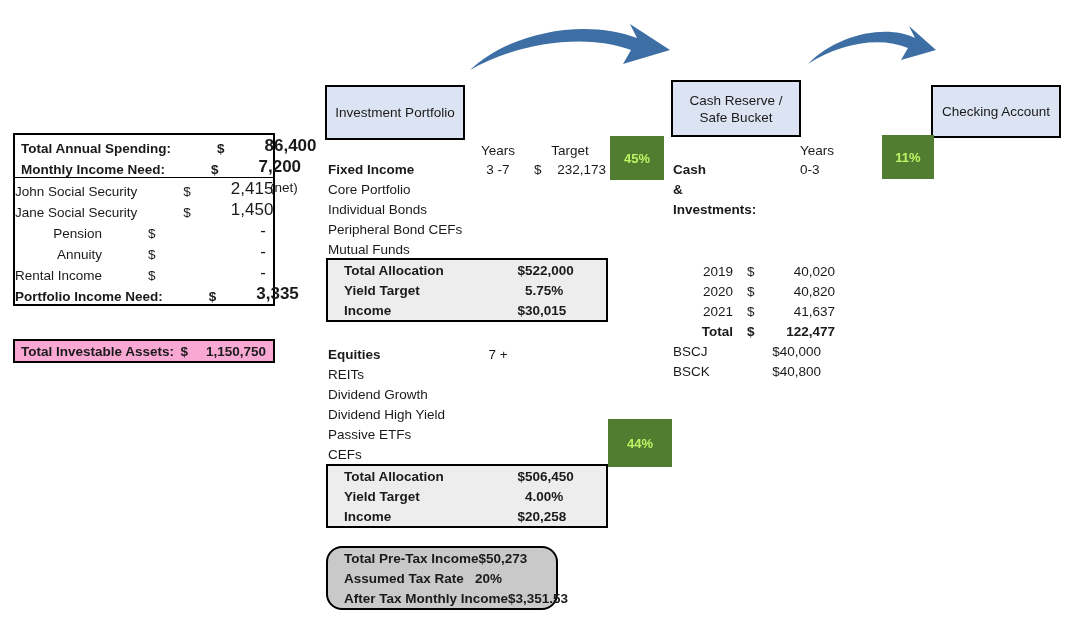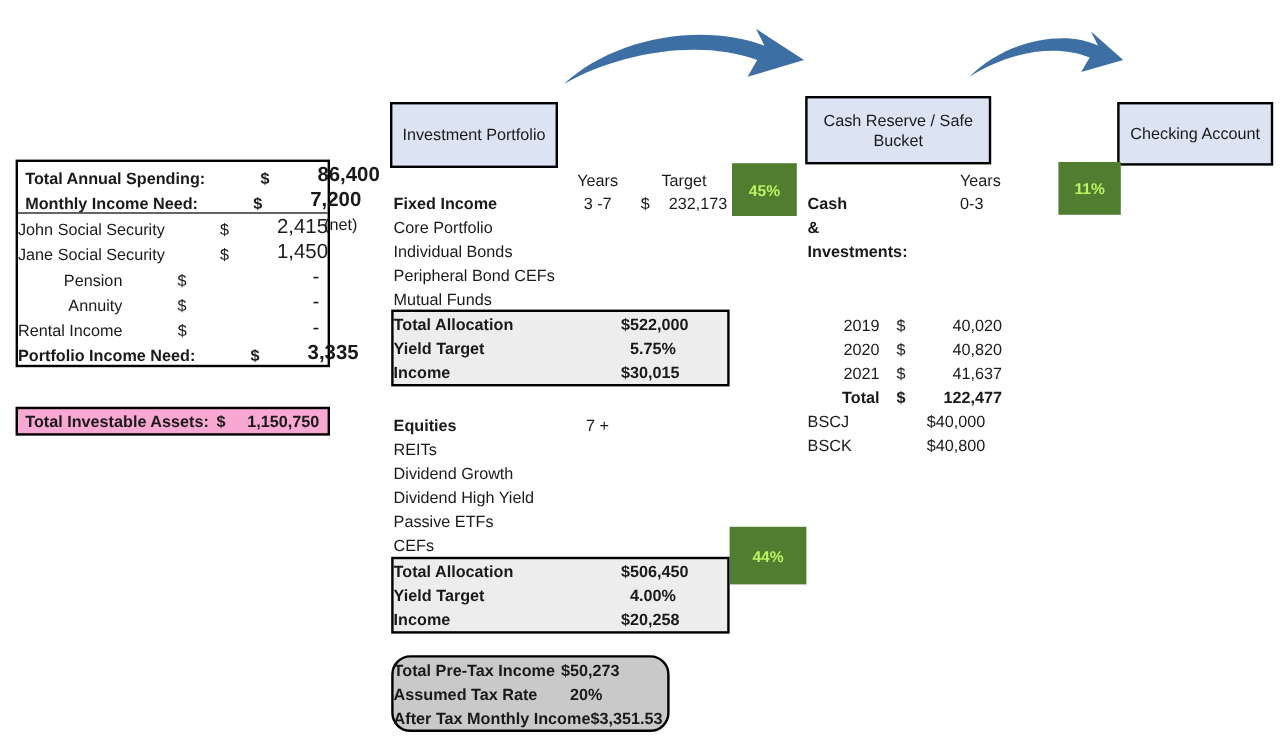--- a/index.html
+++ b/index.html
@@ -50,21 +50,21 @@
     box-sizing:border-box;
   }
 
   
   .ttable{
     border:2.5px solid #000;box-sizing:border-box;
   }
   .ttable.light{background:#ededed;}
   .ttable.dark{background:#c9c9c9;}
   .trow{display:flex;align-items:center;height:20px;}
-  .t-label{padding-left:0;font-size:13.5px;font-weight:bold;white-space:nowrap;}
+  .t-label{padding-left:16px;font-size:13.5px;font-weight:bold;white-space:nowrap;}
   .t-cur{margin-left:auto;font-size:13.5px;font-weight:bold;}
   .t-val{width:74px;padding-right:7px;font-size:13.5px;font-weight:bold;}
 
   
   .crow{display:flex;align-items:center;height:20px;font-size:13.5px;}
   .c-year{width:60px;text-align:right;}
   .c-cur{width:26px;text-align:left;padding-left:14px;}
   .c-val{width:62px;text-align:right;}
   .c-plain{width:88px;text-align:right;}
 </style>
@@ -127,32 +127,32 @@
 </svg>
 
 <svg class="abs" style="left:805px;top:18px;width:135px;height:55px;" viewBox="0 0 135 55">
   <path d="M3 46 C 32 16, 82 6, 110 20 L 104 8 L 131 32 L 96 42 L 103 30 C 74 18, 34 26, 3 46 Z" fill="#3d6fa5"></path>
 </svg>
 
 <div class="abs pbox" style="left:325px;top:85px;width:140px;height:55px;">
   <span>Investment Portfolio</span>
 </div>
 
-<div class="abs pbox" style="left:671px;top:80px;width:155px;height:57px;">
+<div class="abs pbox" style="left:671px;top:80px;width:130px;height:57px;">
   <span>Cash Reserve / Safe Bucket</span>
 </div>
 
 <div class="abs pbox" style="left:931px;top:85px;width:130px;height:53px;">
   <span>Checking Account</span>
 </div>
 
 <div class="abs pct" style="left:610px;top:136px;width:54px;height:44px;">
   <span>45%</span>
 </div>
-<div class="abs pct" style="left:608px;top:439px;width:64px;height:48px;">
+<div class="abs pct" style="left:608px;top:419px;width:64px;height:48px;">
   <span>44%</span>
 </div>
 <div class="abs pct" style="left:882px;top:135px;width:52px;height:44px;">
   <span>11%</span>
 </div>
 
 <div class="abs t c" style="left:470px;top:141px;width:56px;">Years</div>
 <div class="abs t c" style="left:534px;top:141px;width:72px;">Target</div>
 
 <div class="abs t b" style="left:328px;top:160px;">Fixed Income</div>

